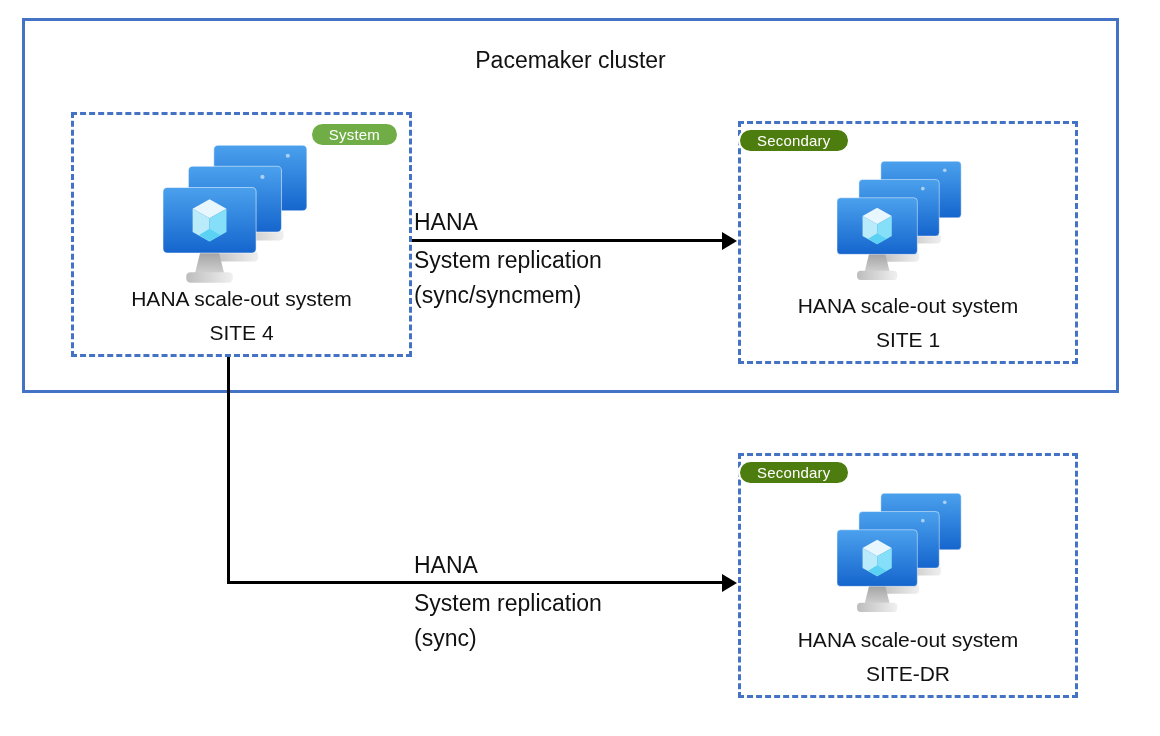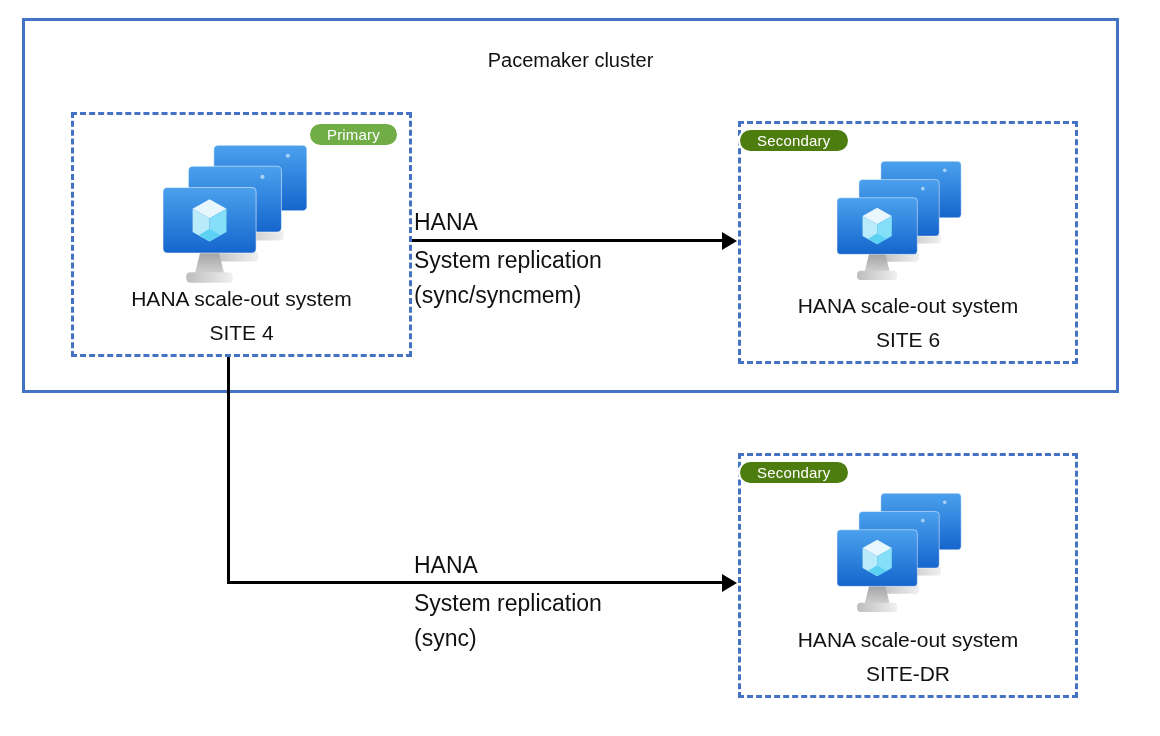--- a/index.html
+++ b/index.html
@@ -7,21 +7,21 @@
     position:relative;width:1160px;height:736px;background:#ffffff;overflow:hidden;
     font-family:"Liberation Sans","DejaVu Sans",sans-serif;color:#111111;
   }
   
   .cluster-box{
     position:absolute;left:22px;top:18px;width:1097px;height:375px;
     border:3px solid #4472C4;box-sizing:border-box;background:transparent;
   }
   .cluster-title{
     position:absolute;left:22px;top:46px;width:1097px;text-align:center;
-    font-size:20px;line-height:28px;color:#111111;
+    font-size:23px;line-height:28px;color:#111111;
   }
   
   .node{
     position:absolute;border:3px dashed #4472C4;box-sizing:border-box;background:transparent;
   }
   #site1{left:71px;top:112px;width:341px;height:245px;}
   #site2{left:738px;top:121px;width:340px;height:243px;}
   #sitedr{left:738px;top:453px;width:340px;height:245px;}
   .node-label{
     position:absolute;left:0;right:0;bottom:4px;text-align:center;
@@ -94,38 +94,38 @@
     </g>
   </defs>
 </svg>
 
 <div id="stage">
 
   <div class="cluster-box"></div>
   <div class="cluster-title">Pacemaker cluster</div>
 
   <div class="node" id="site1">
-    <span class="badge badge-primary">Primary</span>
+    <span class="badge badge-primary">System</span>
     <svg class="vm-icon" viewBox="0 0 138 132" aria-hidden="true">
       <use href="#vm-stack"></use>
     </svg>
     <div class="node-label">
       <div>HANA scale-out system</div>
       <div>SITE 4</div>
     </div>
   </div>
 
   <div class="node" id="site2">
     <span class="badge badge-secondary">Secondary</span>
     <svg class="vm-icon" viewBox="0 0 138 132" aria-hidden="true">
       <use href="#vm-stack"></use>
     </svg>
     <div class="node-label">
       <div>HANA scale-out system</div>
-      <div>SITE 6</div>
+      <div>SITE 1</div>
     </div>
   </div>
 
   <div class="node" id="sitedr">
     <span class="badge badge-secondary">Secondary</span>
     <svg class="vm-icon" viewBox="0 0 138 132" aria-hidden="true">
       <use href="#vm-stack"></use>
     </svg>
     <div class="node-label">
       <div>HANA scale-out system</div>

